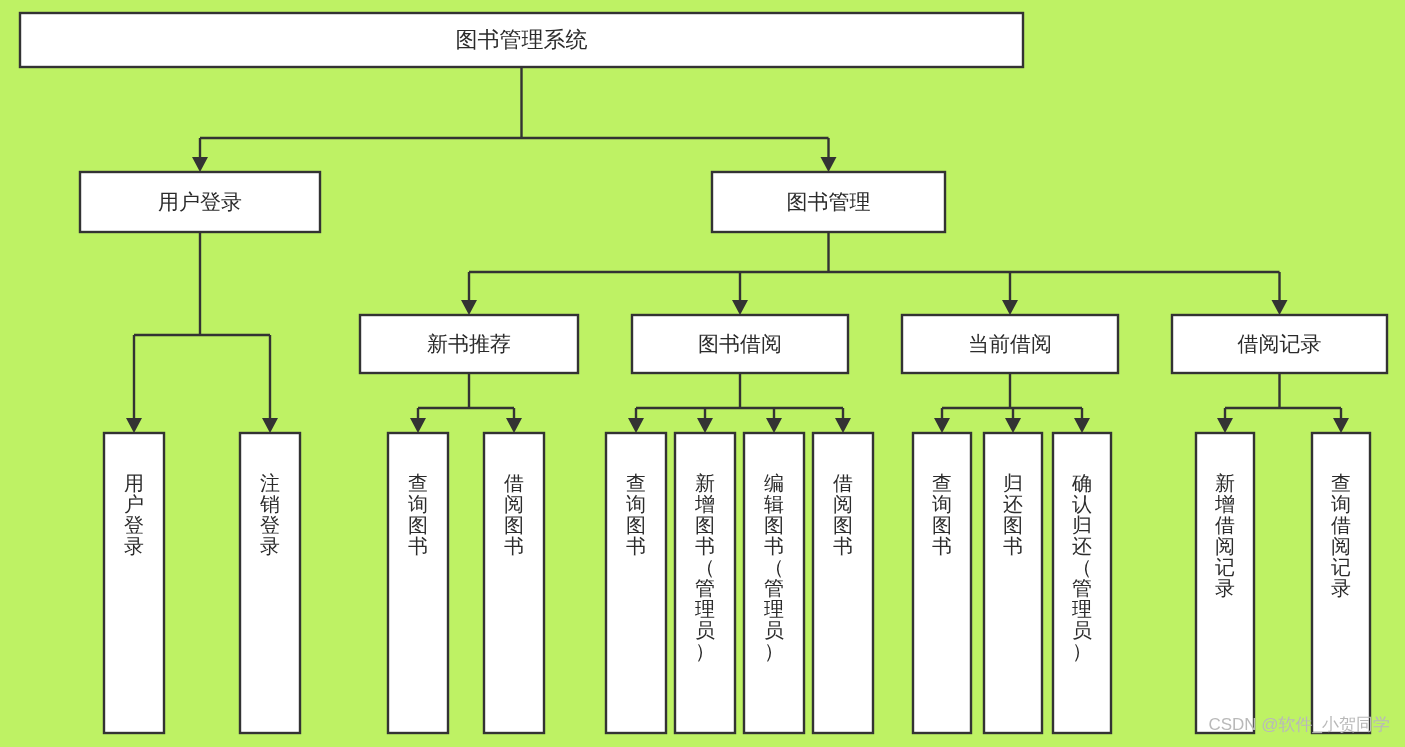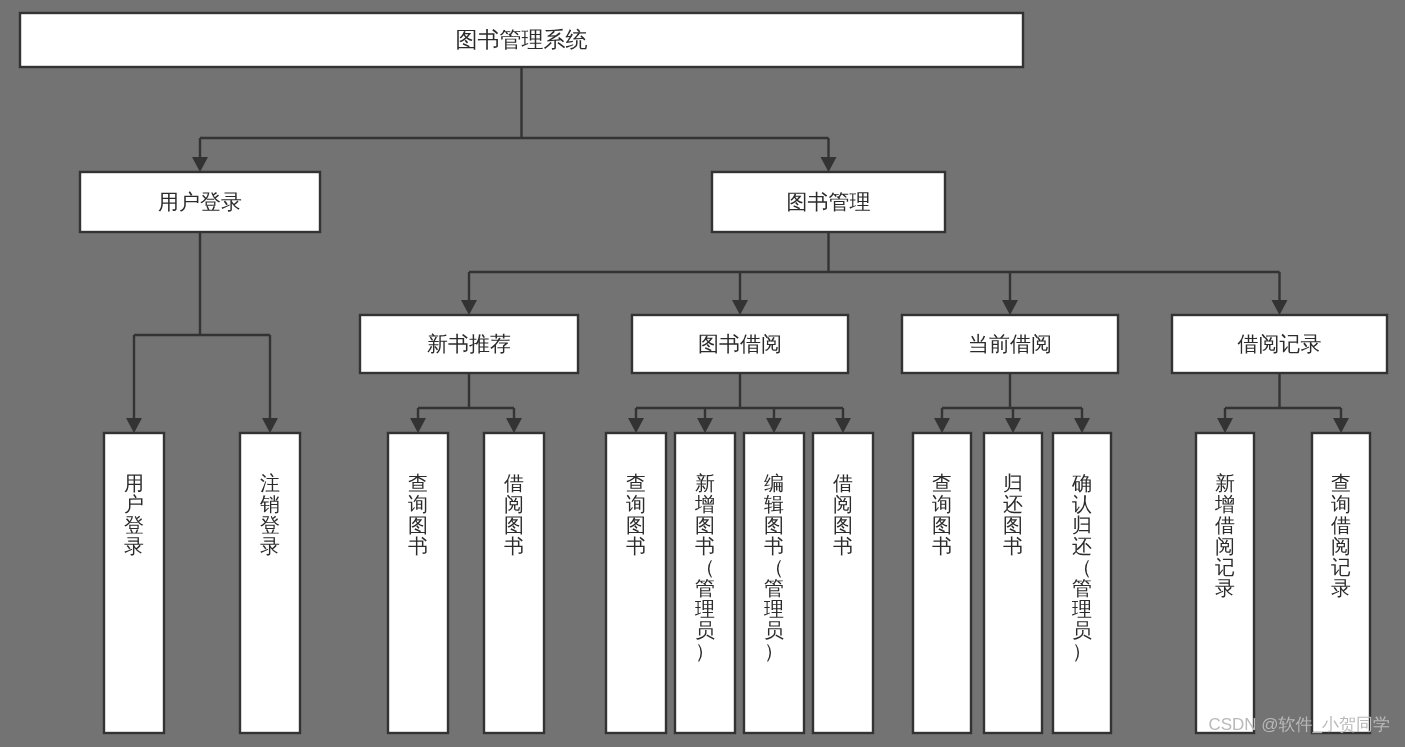--- a/index.html
+++ b/index.html
@@ -11,21 +11,21 @@
   body {
     width: 1405px;
     height: 747px;
     overflow: hidden;
     font-family: "Liberation Sans", "DejaVu Sans", sans-serif;
   }
   #diagram-root {
     position: relative;
     width: 1405px;
     height: 747px;
-    background: #737373;
+    background: #bef264;
   }
   svg.diagram-canvas {
     display: block;
     width: 1405px;
     height: 747px;
   }
   .node-box {
     fill: #ffffff;
     stroke: #333333;
     stroke-width: 2.4;

